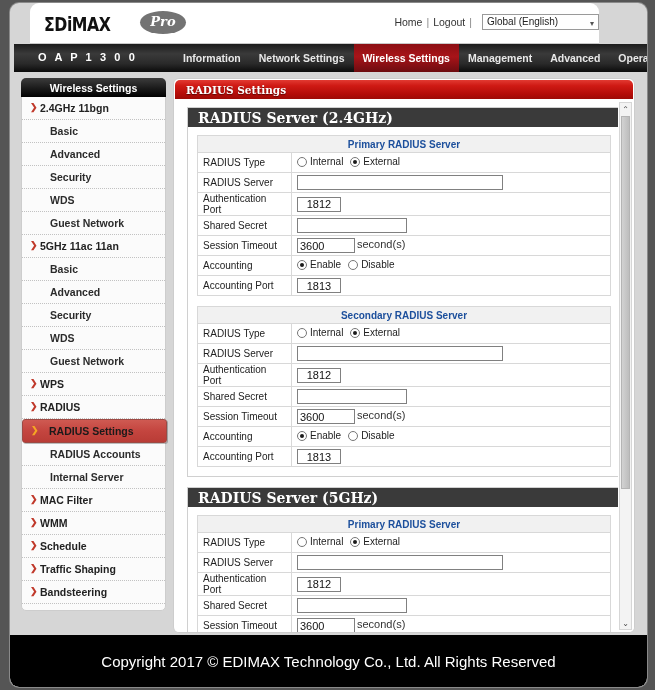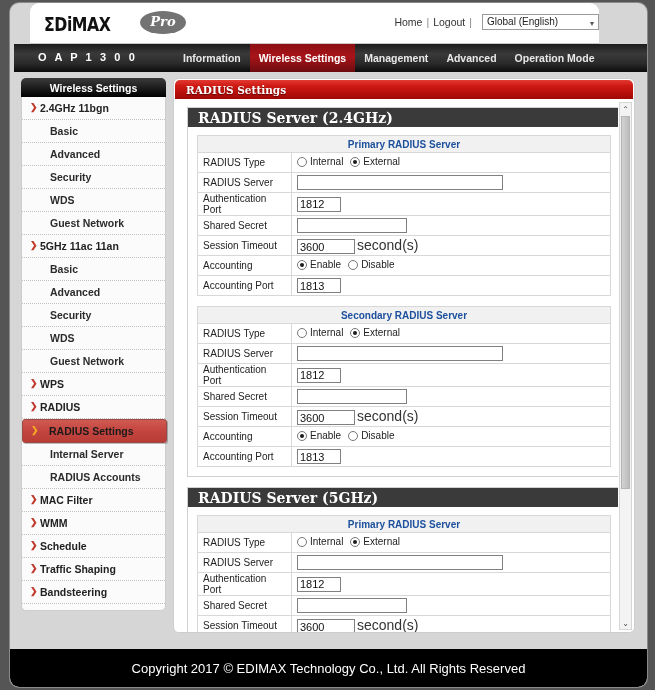--- a/index.html
+++ b/index.html
@@ -289,24 +289,24 @@
     border: 1px solid #808080;
     height: 15px;
     font-size: 11px;
     font-family: "Liberation Sans", sans-serif;
     color: #111111;
     padding: 0 2px;
     background: #ffffff;
     vertical-align: middle;
   }
   input.w-server { width: 206px; }
-  input.w-port { width: 44px; }
+  input.w-port { width: 44px; text-align: center; }
   input.w-secret { width: 110px; }
   input.w-timeout { width: 58px; }
-  .unit { font-size: 14px; color: #333333; margin-left: 2px; }
+  .unit { font-size: 11px; color: #333333; margin-left: 2px; }
 
   .radio-wrap { display: inline-flex; align-items: center; }
   .radio-wrap + .radio-wrap { margin-left: 7px; }
   .rad {
     width: 10px; height: 10px;
     border: 1px solid #767676;
     border-radius: 50%;
     background: #ffffff;
     display: inline-block;
     position: relative;
@@ -317,27 +317,27 @@
     position: absolute; left: 2px; top: 2px;
     width: 4px; height: 4px;
     border-radius: 50%;
     background: #1b1b1b;
   }
   .rad-label { font-size: 10px; color: #222222; }
 
   
   .footer {
     position: absolute; left: 0; bottom: 0;
-    width: 637px; height: 38px;
+    width: 637px; height: 52px;
     background: #000000;
     border-bottom-left-radius: 9px;
     border-bottom-right-radius: 9px;
     display: flex; align-items: center; justify-content: center;
     color: #ffffff;
-    font-size: 13px;
+    font-size: 15px;
   }
 </style>
 </head>
 <body>
 
 <div class="shell">
 
   <div class="header">
     <div class="logo">
       <div class="logo-text">ΣDiMAX</div>
@@ -356,20 +356,23 @@
       </div>
     </div>
   </div>
 
   <div class="navbar">
     <div class="model">O A P 1 3 0 0</div>
     <div class="navitems">
         <div class="navitem">
           <span>Information</span>
         </div>
+        <div class="navitem">
+          <span>Network Settings</span>
+        </div>
         <div class="navitem active">
           <span>Wireless Settings</span>
         </div>
         <div class="navitem">
           <span>Management</span>
         </div>
         <div class="navitem">
           <span>Advanced</span>
         </div>
         <div class="navitem">
@@ -391,22 +394,22 @@
           <div class="sb-item"><span>Guest Network</span></div>
           <div class="sb-group"><span class="arr">❯</span><span>5GHz 11ac 11an</span></div>
           <div class="sb-item"><span>Basic</span></div>
           <div class="sb-item"><span>Advanced</span></div>
           <div class="sb-item"><span>Security</span></div>
           <div class="sb-item"><span>WDS</span></div>
           <div class="sb-item"><span>Guest Network</span></div>
           <div class="sb-group"><span class="arr">❯</span><span>WPS</span></div>
           <div class="sb-group"><span class="arr">❯</span><span>RADIUS</span></div>
           <div class="sb-item active"><span class="arr">❯</span><span>RADIUS Settings</span></div>
+          <div class="sb-item"><span>RADIUS Accounts</span></div>
           <div class="sb-item"><span>Internal Server</span></div>
-          <div class="sb-item"><span>RADIUS Accounts</span></div>
           <div class="sb-group"><span class="arr">❯</span><span>MAC Filter</span></div>
           <div class="sb-group"><span class="arr">❯</span><span>WMM</span></div>
           <div class="sb-group"><span class="arr">❯</span><span>Schedule</span></div>
           <div class="sb-group"><span class="arr">❯</span><span>Traffic Shaping</span></div>
           <div class="sb-group"><span class="arr">❯</span><span>Bandsteering</span></div>
         </div>
     </div>
 
     <div class="content">
       <div class="panel-title">RADIUS Settings</div>

